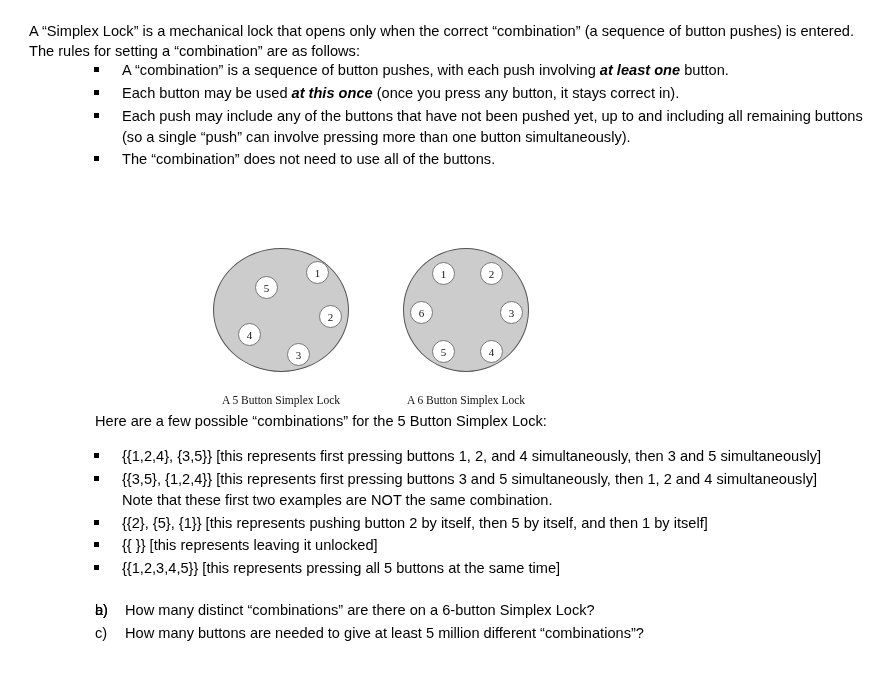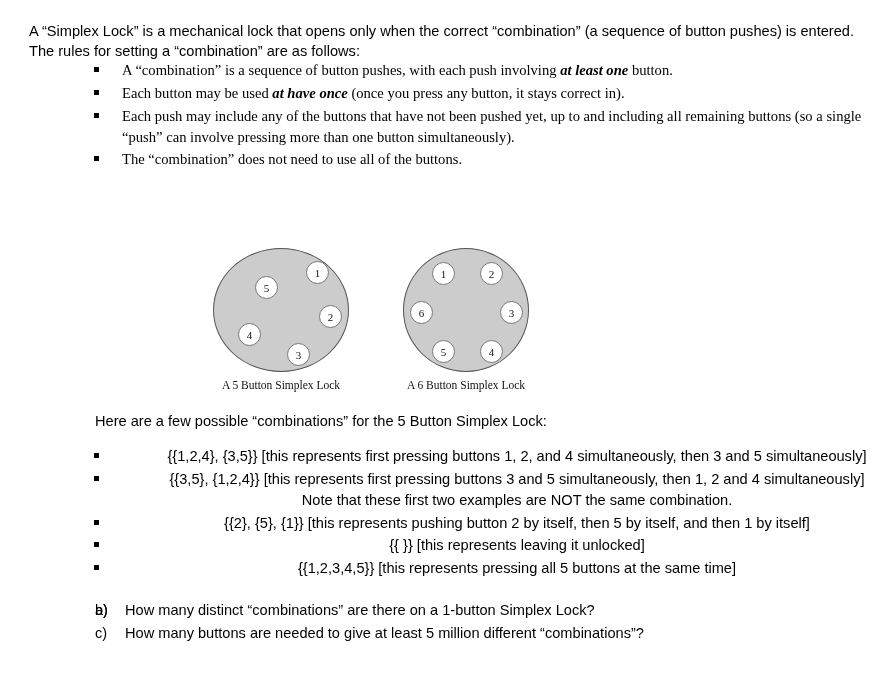--- a/index.html
+++ b/index.html
@@ -55,21 +55,21 @@
   }
   .blist li .bullet {
     position: absolute;
     left: 94px;
     top: 7px;
     width: 5px;
     height: 5px;
     background: #000;
     display: block;
   }
-  .rules .blist li { width: 760px; font-family: Liberation Serif, serif; }
+  .rules .blist li { width: 760px; }
 
   b.bi {
     font-weight: bold;
     font-style: italic;
   }
 
   
   .locks {
     position: absolute;
     left: 0;
@@ -103,21 +103,21 @@
     border: 1px solid #777777;
     font-family: "Liberation Serif", serif;
     font-size: 11px;
     line-height: 23px;
     text-align: center;
     color: #111;
     box-sizing: border-box;
   }
 
   .lock-caption {
-    margin-top: 5px;
+    margin-top: 20px;
     font-family: "Liberation Serif", serif;
     font-size: 11.5px;
     color: #111;
     white-space: nowrap;
   }
 
   
   .here {
     position: absolute;
     left: 95px;
@@ -125,21 +125,20 @@
     width: 760px;
     font-size: 14.6px;
   }
 
   
   .combos {
     position: absolute;
     left: 0;
     top: 446px;
     width: 893px;
-    text-align: center;
   }
   .combos .blist li { width: 790px; }
 
   
   .questions {
     position: absolute;
     left: 0;
     top: 598px;
     width: 893px;
   }
@@ -166,21 +165,21 @@
 <div class="page">
 
   <p class="intro">A “Simplex Lock” is a mechanical lock that opens only when the correct “combination” (a sequence of button pushes) is entered.  The rules for setting a “combination” are as follows:</p>
 
   <div class="rules">
     <ul class="blist">
       <li>
         <span class="bullet"></span><span>A “combination” is a sequence of button pushes, with each push involving </span><b class="bi">at least one</b><span> button.</span>
       </li>
       <li>
-        <span class="bullet"></span><span>Each button may be used </span><b class="bi">at have once</b><span> (once you press any button, it stays correct in).</span>
+        <span class="bullet"></span><span>Each button may be used </span><b class="bi">at this once</b><span> (once you press any button, it stays correct in).</span>
       </li>
       <li>
         <span class="bullet"></span><span>Each push may include any of the buttons that have not been pushed yet, up to and including all remaining buttons (so a single “push” can involve pressing more than one button simultaneously).</span>
       </li>
       <li>
         <span class="bullet"></span><span>The “combination” does not need to use all of the buttons.</span>
       </li>
     </ul>
   </div>
 
@@ -233,21 +232,21 @@
       </li>
     </ul>
   </div>
 
   <div class="questions">
     <ul class="qlist">
       <li>
         <span class="marker">a)</span>
       </li>
       <li>
-        <span class="marker">b)</span><span>How many distinct “combinations” are there on a 1-button Simplex Lock?</span>
+        <span class="marker">b)</span><span>How many distinct “combinations” are there on a 6-button Simplex Lock?</span>
       </li>
       <li>
         <span class="marker">c)</span><span>How many buttons are needed to give at least 5 million different “combinations”?</span>
       </li>
     </ul>
   </div>
 
 </div>
 
 </body></html>

